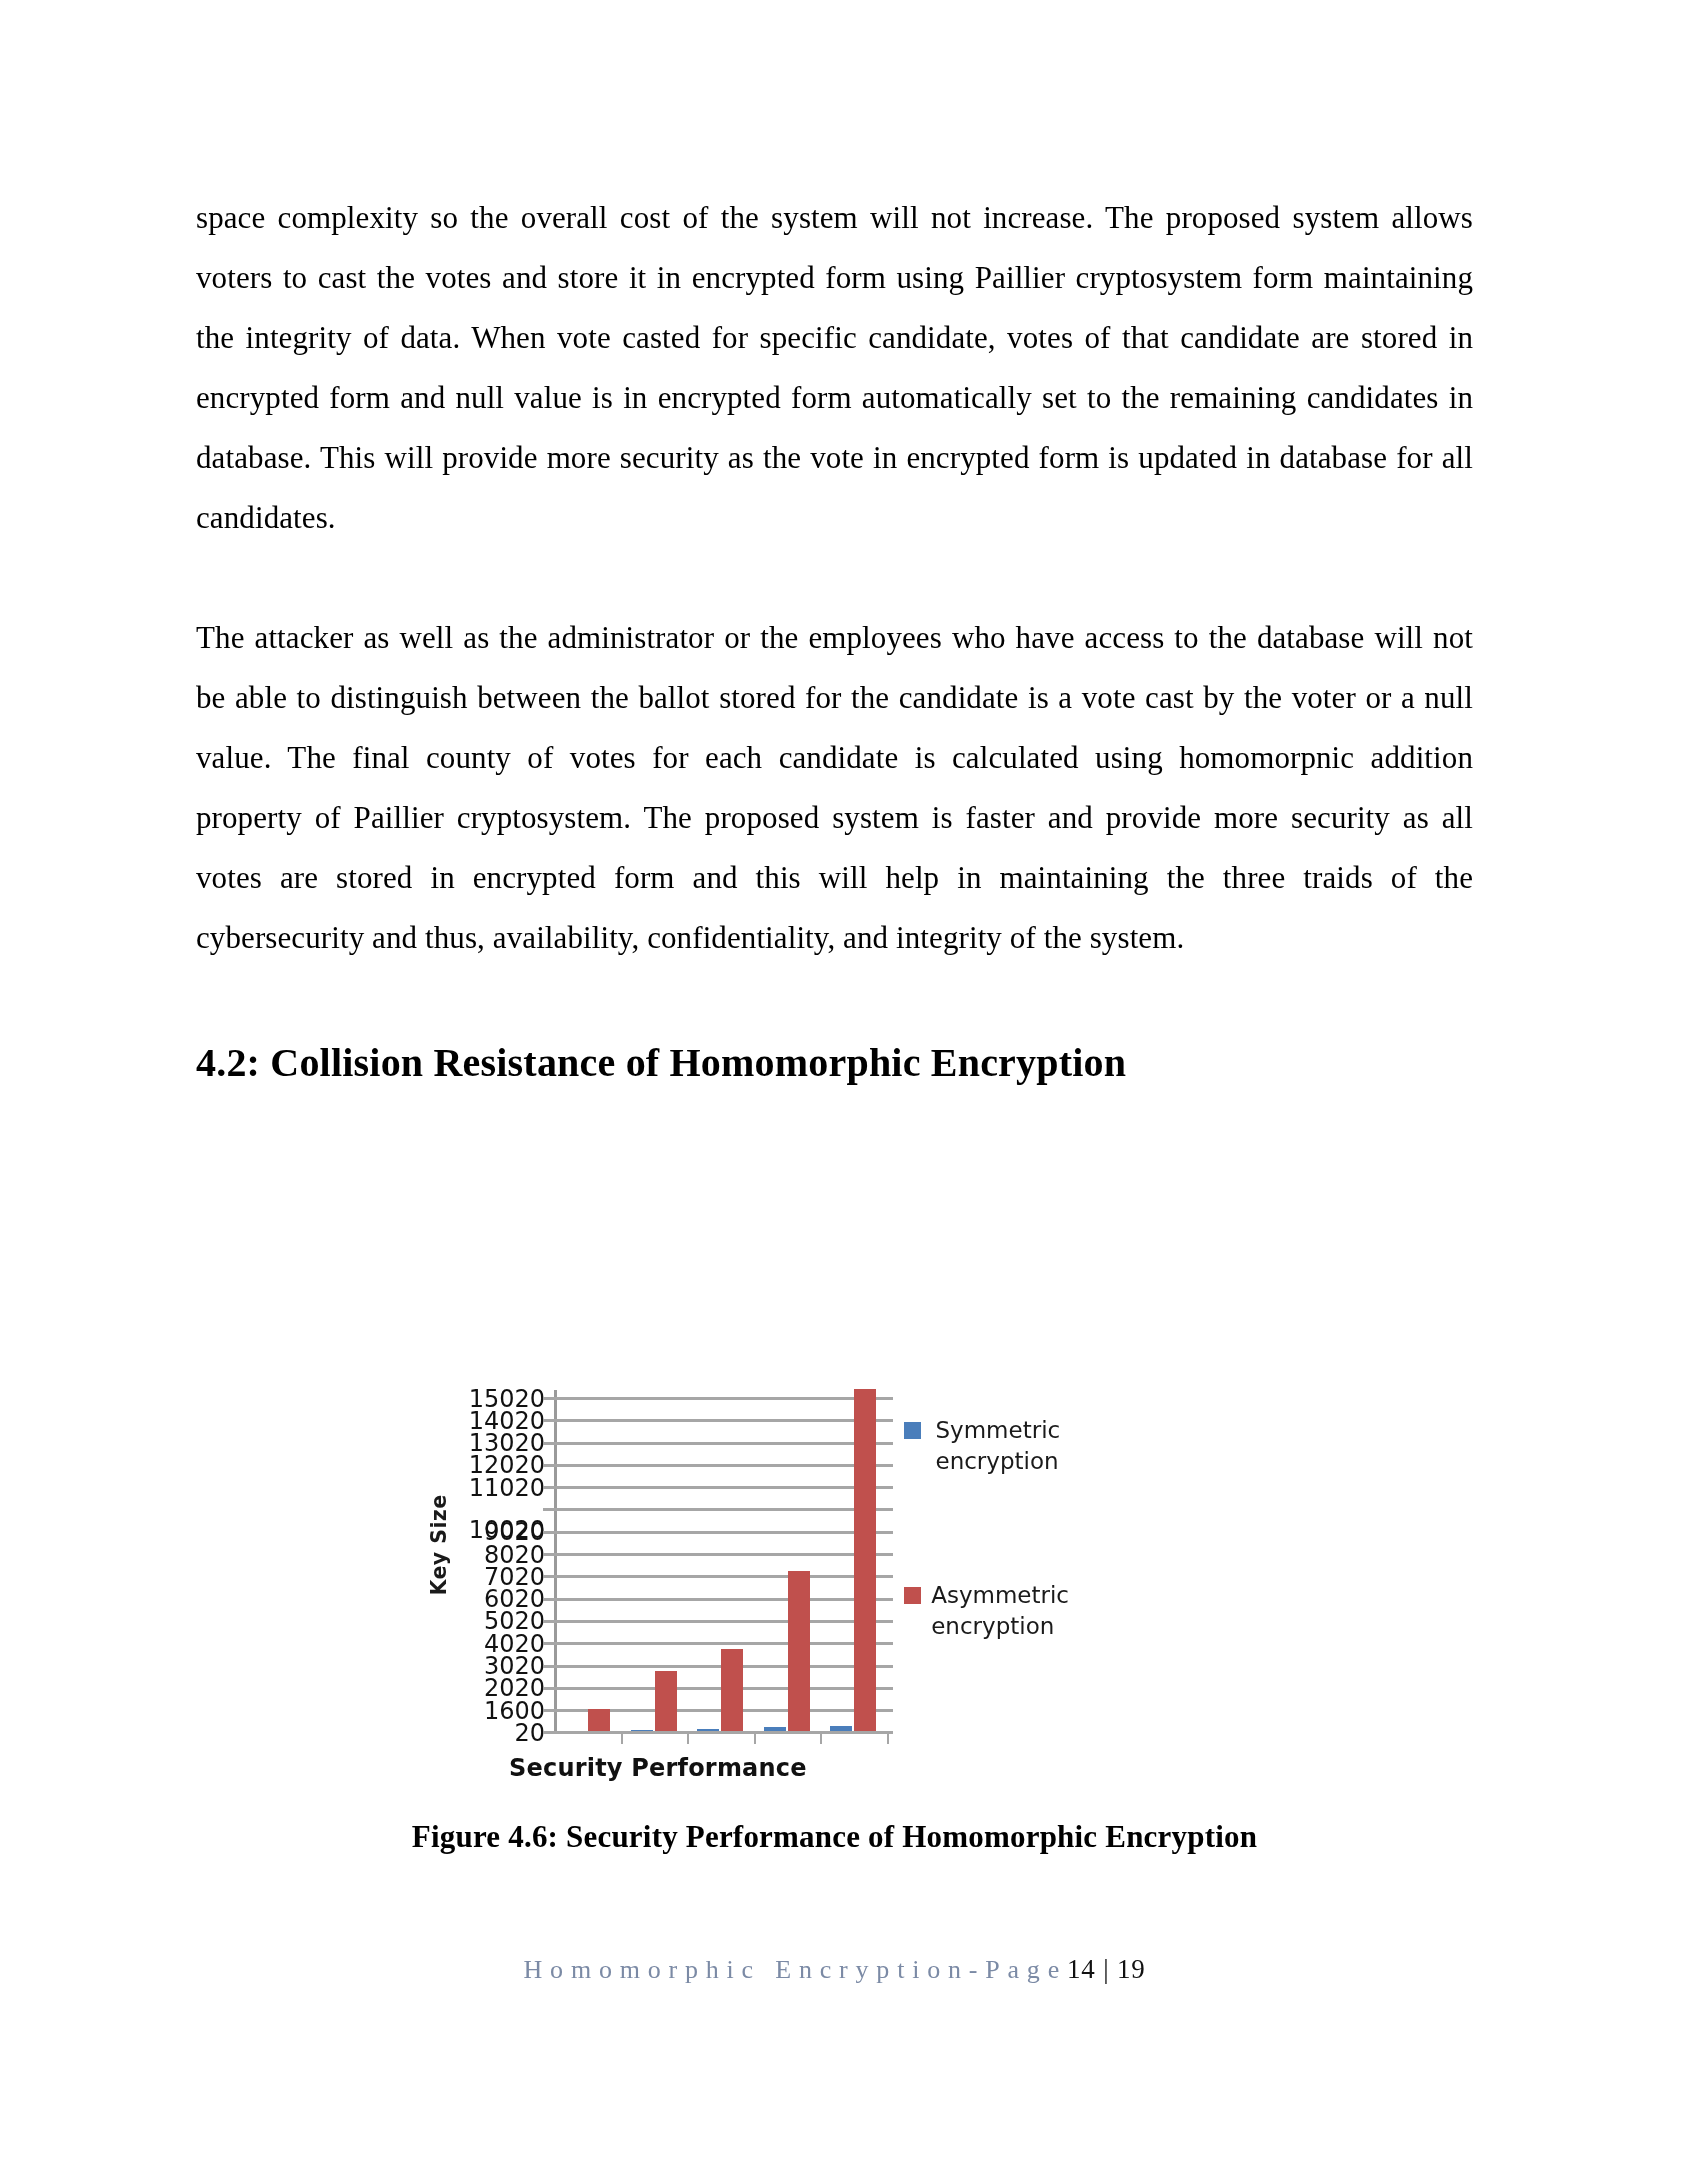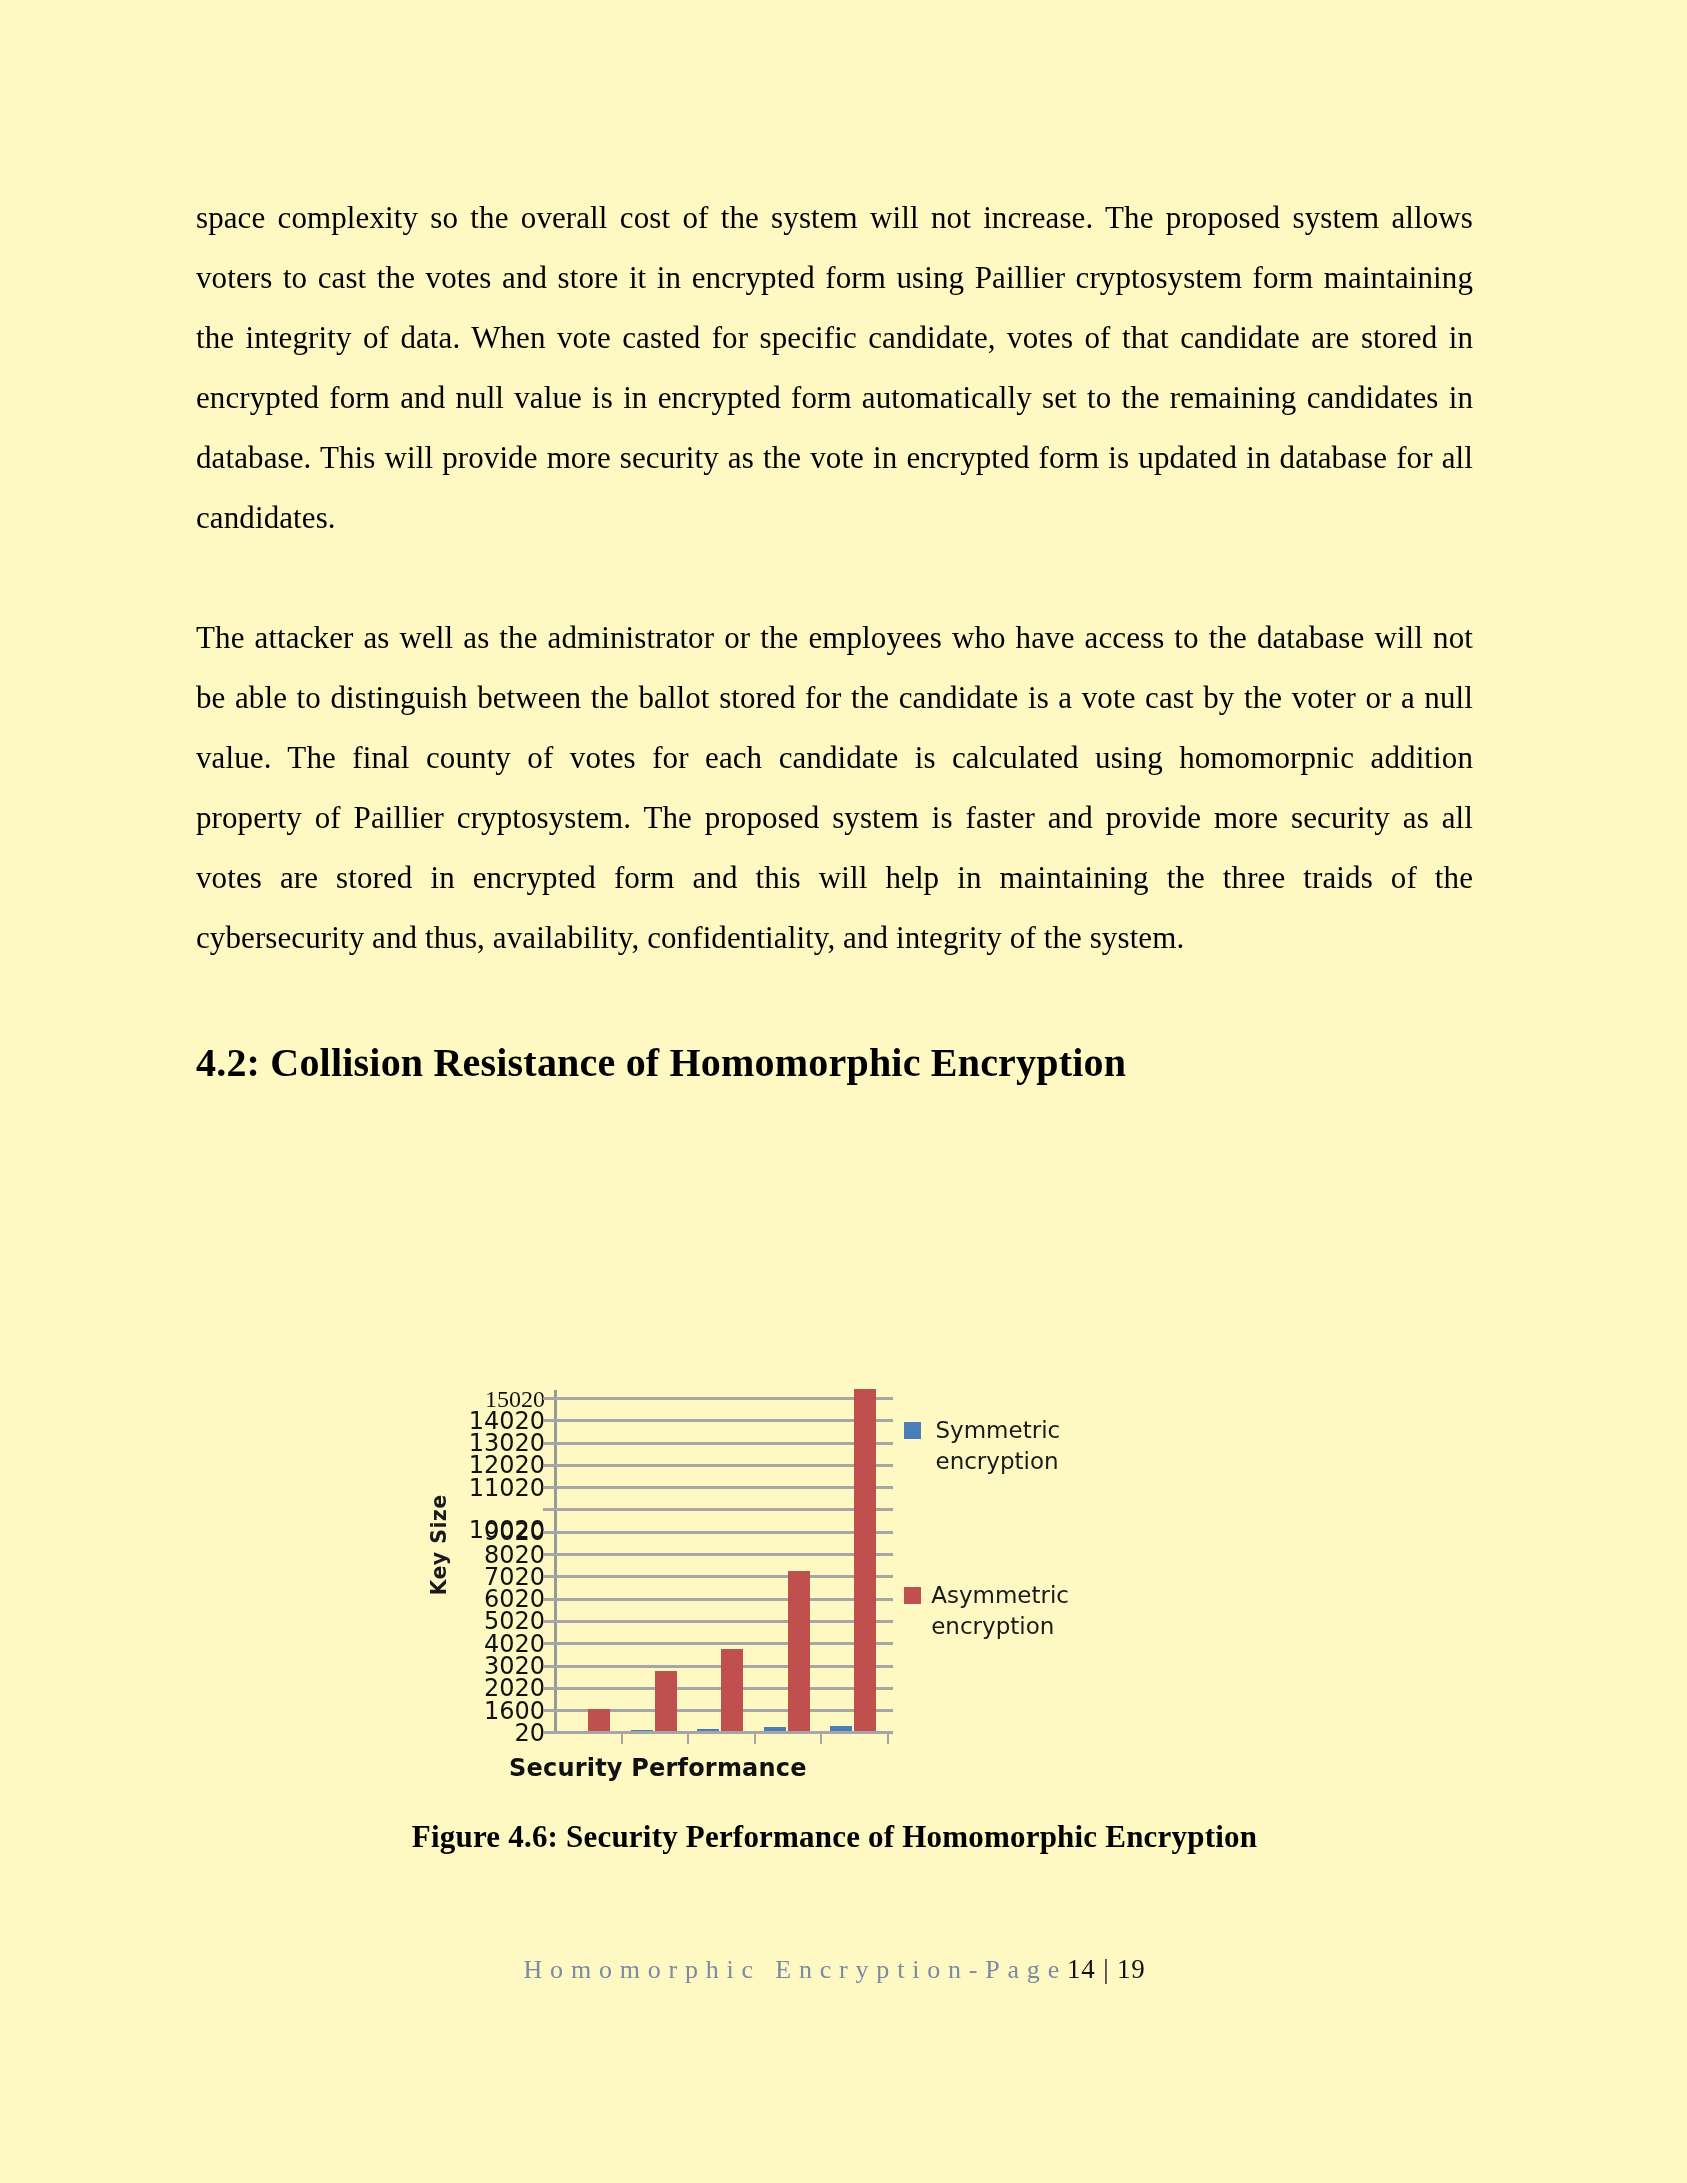--- a/index.html
+++ b/index.html
@@ -8,21 +8,21 @@
     padding: 0;
     background: #c8c8c8;
   }
   body {
     font-family: "Liberation Serif", "DejaVu Serif", serif;
   }
   .page {
     position: relative;
     width: 1687px;
     height: 2183px;
-    background: #fef9c3;
+    background: #ffffff;
     box-sizing: border-box;
     overflow: hidden;
   }
   .content {
     position: absolute;
     left: 196px;
     top: 188px;
     width: 1277px;
   }
   p.body-par {
@@ -204,21 +204,21 @@
     <h2 class="section-heading">4.2: Collision Resistance of Homomorphic Encryption</h2>
     <div class="heading-space-after"></div>
   </div>
 
   <div class="figure-block">
     <div class="chart-wrap">
 
       <div class="y-axis-title">Key Size</div>
 
       <div class="y-ticks" id="y-ticks">
-          <div class="y-tick" style="top: -11.5px; font-family: Liberation Serif, serif;">15020</div>
+          <div class="y-tick" style="top: -11.5px;">15020</div>
           <div class="y-tick" style="top: 10.8px;">14020</div>
           <div class="y-tick" style="top: 33px;">13020</div>
           <div class="y-tick" style="top: 55px;">12020</div>
           <div class="y-tick" style="top: 78px;">11020</div>
           <div class="y-tick" style="top: 100px; margin-top: 20px;">10020</div>
           <div class="y-tick" style="top: 122px;">9020</div>
           <div class="y-tick" style="top: 145px;">8020</div>
           <div class="y-tick" style="top: 167px;">7020</div>
           <div class="y-tick" style="top: 189px;">6020</div>
           <div class="y-tick" style="top: 211px;">5020</div>

